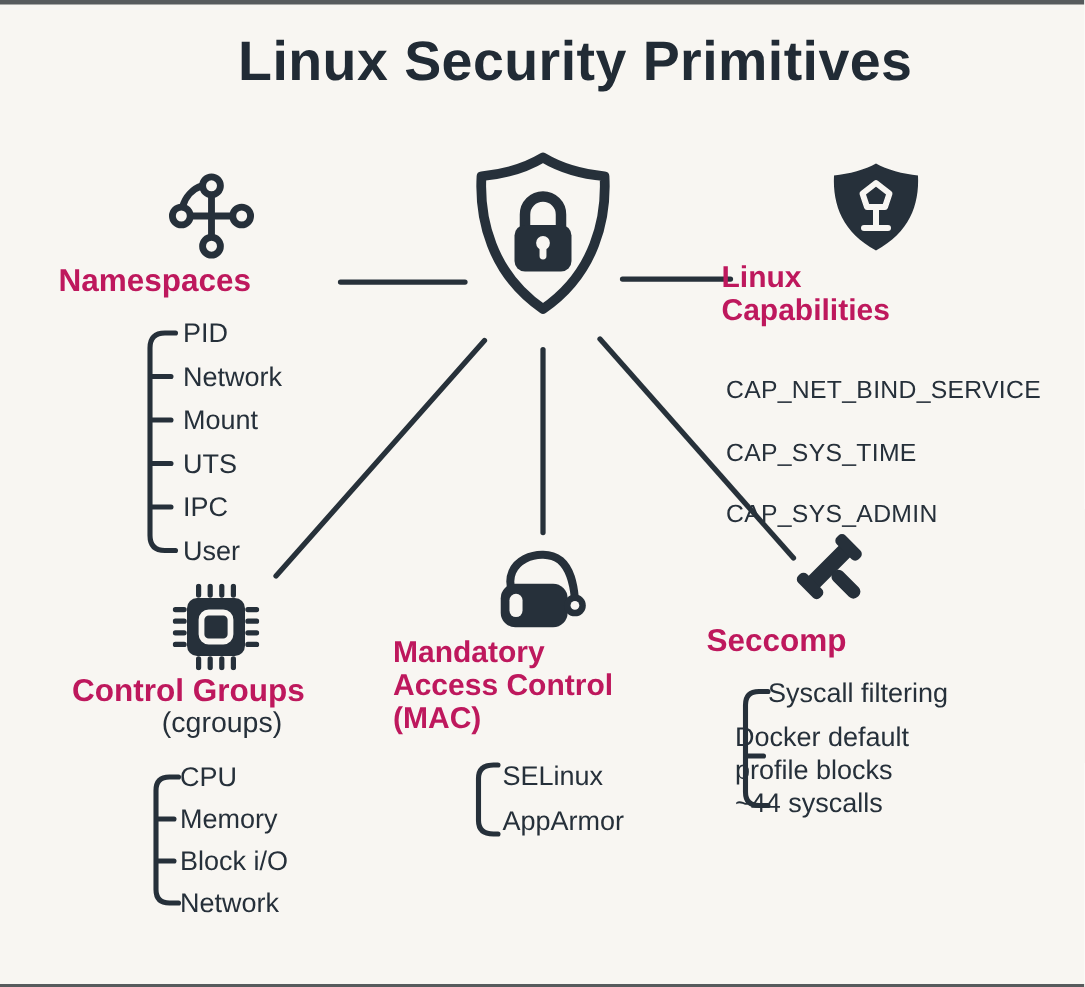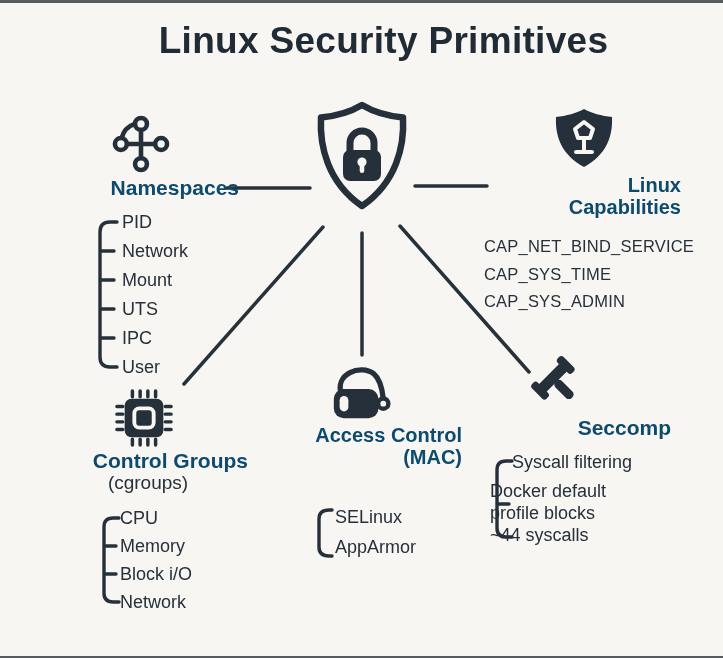--- a/index.html
+++ b/index.html
@@ -20,39 +20,39 @@
     text-align:center;
     font-size:37px;font-weight:700;letter-spacing:.3px;
     color:#212b35;
     padding-left:44px;
   }
 
   .connectors{position:absolute;left:0;top:0;}
 
   .icon{position:absolute;}
   .label{
-    position:absolute;text-align:right;
-    font-weight:700;color:#0c4a6e;line-height:22px;
+    position:absolute;text-align:left;
+    font-weight:700;color:#be185d;line-height:22px;
   }
   .sublabel{position:absolute;text-align:center;font-weight:400;}
 
   
   .list{position:absolute;}
   .bracket{position:absolute;left:0;top:0;}
   .item{color:#26303a;white-space:nowrap;}
 
   
   .ns-label{left:39px;top:177px;width:200px;font-size:21px;}
   .ns-list{left:93px;top:208px;}
   .ns-list .item{margin-left:29px;height:29px;line-height:29px;font-size:18px;}
 
   
   .cap-label{left:481px;top:174px;width:200px;font-size:20px;}
   .cap-list{left:484px;top:233px;}
-  .cap-list .item{height:27.5px;line-height:27.5px;font-size:16.5px;letter-spacing:.2px;}
+  .cap-list .item{height:27.5px;line-height:27.5px;font-size:16.5px;letter-spacing:.2px;margin-top:14px;}
 
   
   .cg-label{left:48px;top:450px;width:200px;font-size:21px;}
   .cg-sublabel{left:48px;top:472px;width:200px;font-size:19px;}
   .cg-list{left:97px;top:504px;}
   .cg-list .item{margin-left:23px;height:28px;line-height:28px;font-size:18px;}
 
   
   .mac-label{left:262px;top:424px;width:200px;font-size:20px;}
   .mac-list{left:312px;top:502px;}
@@ -169,20 +169,21 @@
   <div class="icon" style="left:328px;top:363px;">
     <svg width="64" height="58" viewBox="0 0 66 58">
       <path d="M14 32 C6 10 34 0 47 10 C54 16 56 26 57 36" fill="none" stroke="#26303a" stroke-width="5.5" stroke-linecap="round"></path>
       <rect x="6" y="26" width="46" height="30" rx="10" fill="#26303a"></rect>
       <rect x="12" y="33" width="9" height="16" rx="4.5" fill="#f8f6f2"></rect>
       <circle cx="57" cy="41" r="7.5" fill="#26303a"></circle>
       <circle cx="57" cy="41" r="3" fill="#f8f6f2"></circle>
     </svg>
   </div>
   <div class="label mac-label">
+    <div>Mandatory</div>
     <div>Access Control</div>
     <div>(MAC)</div>
   </div>
   <div class="list mac-list">
     <svg class="bracket" width="22" height="62" viewBox="0 0 22 62">
       <path d="M20 8 H17 Q7 8 7 17 V45 Q7 54 17 54 H20" fill="none" stroke="#26303a" stroke-width="3.4" stroke-linecap="round"></path>
     </svg>
     <div class="item">SELinux</div>
     <div class="item">AppArmor</div>
   </div>

